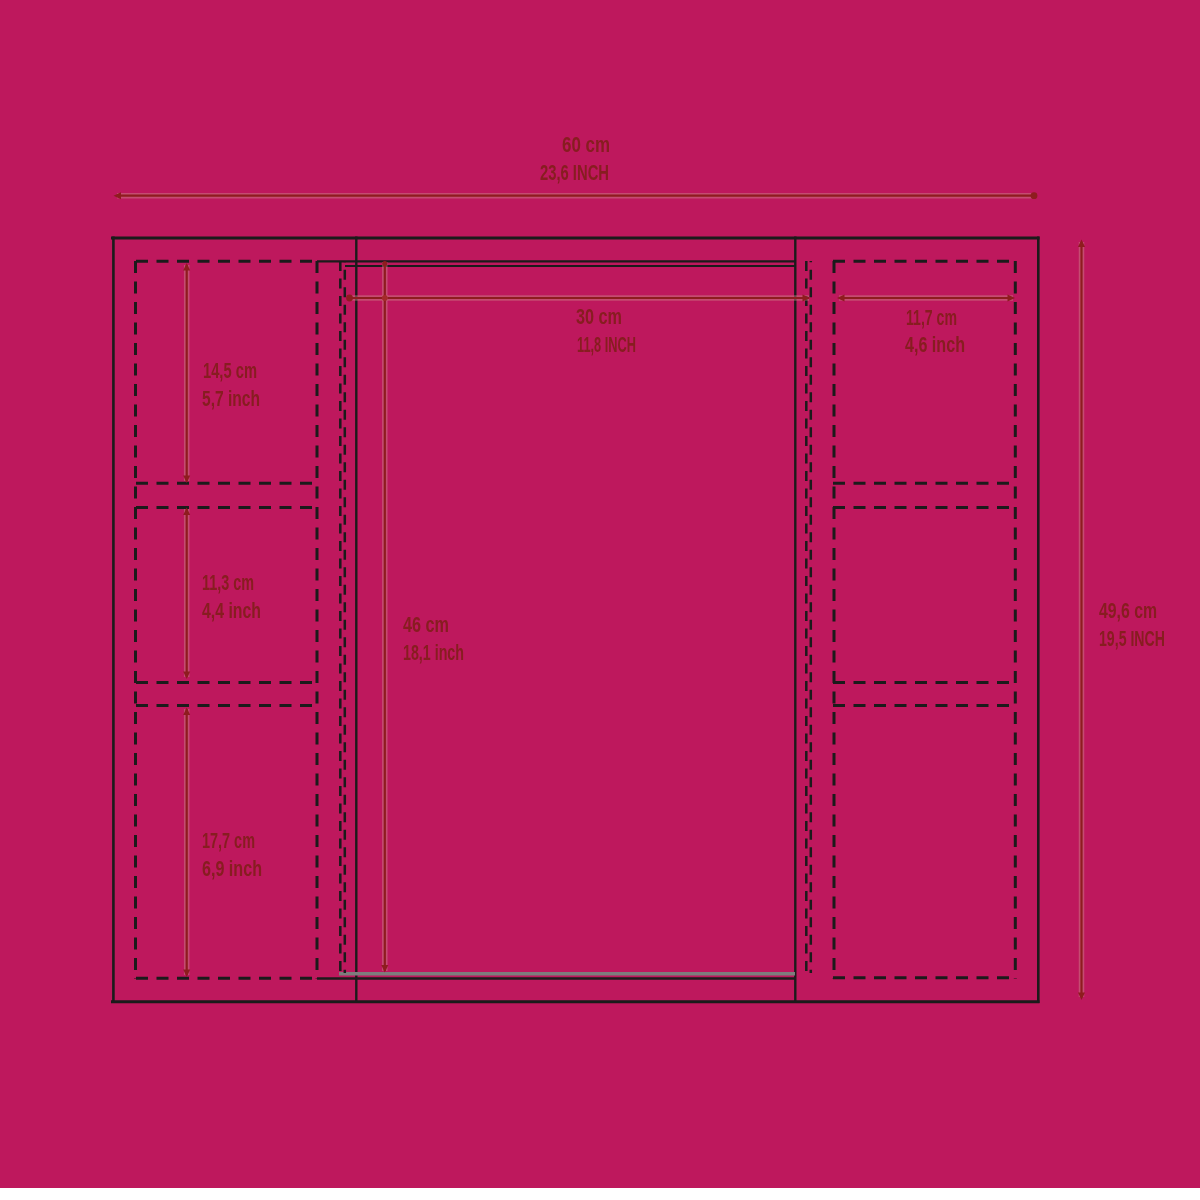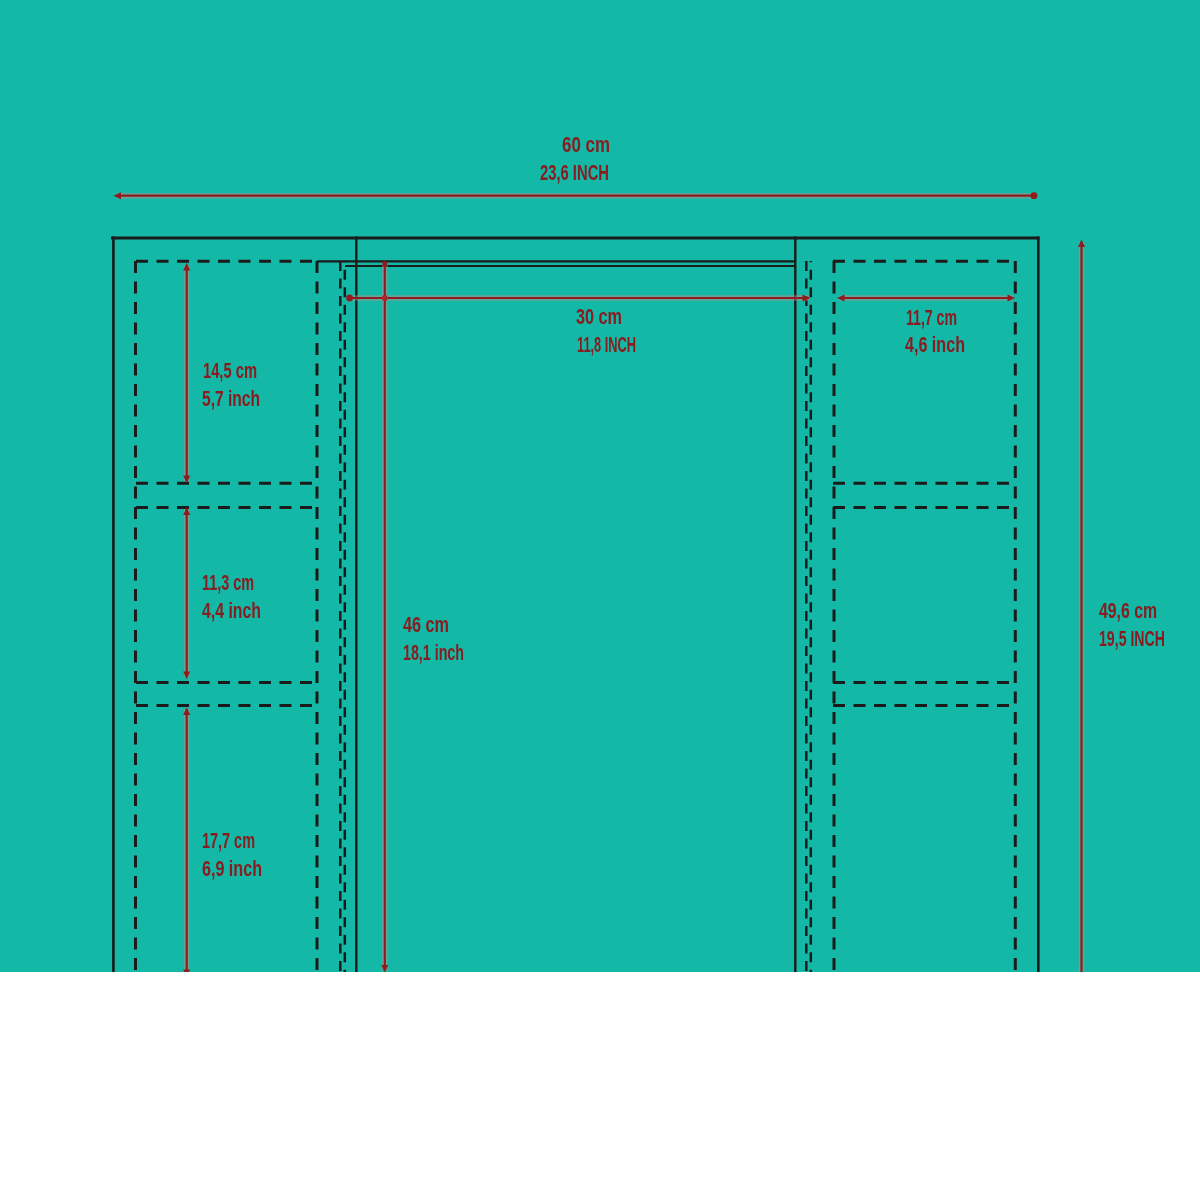--- a/index.html
+++ b/index.html
@@ -1,16 +1,16 @@
 <!DOCTYPE html>
 <html><head>
 <meta charset="utf-8">
 <style>
 html,body{margin:0;padding:0;background:#ffffff;}
-#stage{position:relative;width:1200px;height:972px;background:#14b8a6;overflow:hidden;}
+#stage{position:relative;width:1200px;height:1188px;background:#be185d;overflow:hidden;}
 </style>
 </head>
 <body>
 
 <div id="stage">
 <svg width="1200" height="1200" viewBox="0 0 1200 1200">
 
 <g>
 <line x1="113.4" y1="236.5" x2="113.4" y2="1003" stroke="#1b1b1b" stroke-width="2.6"></line>
 <line x1="1038.3" y1="236.5" x2="1038.3" y2="1003" stroke="#1b1b1b" stroke-width="2.6"></line>

